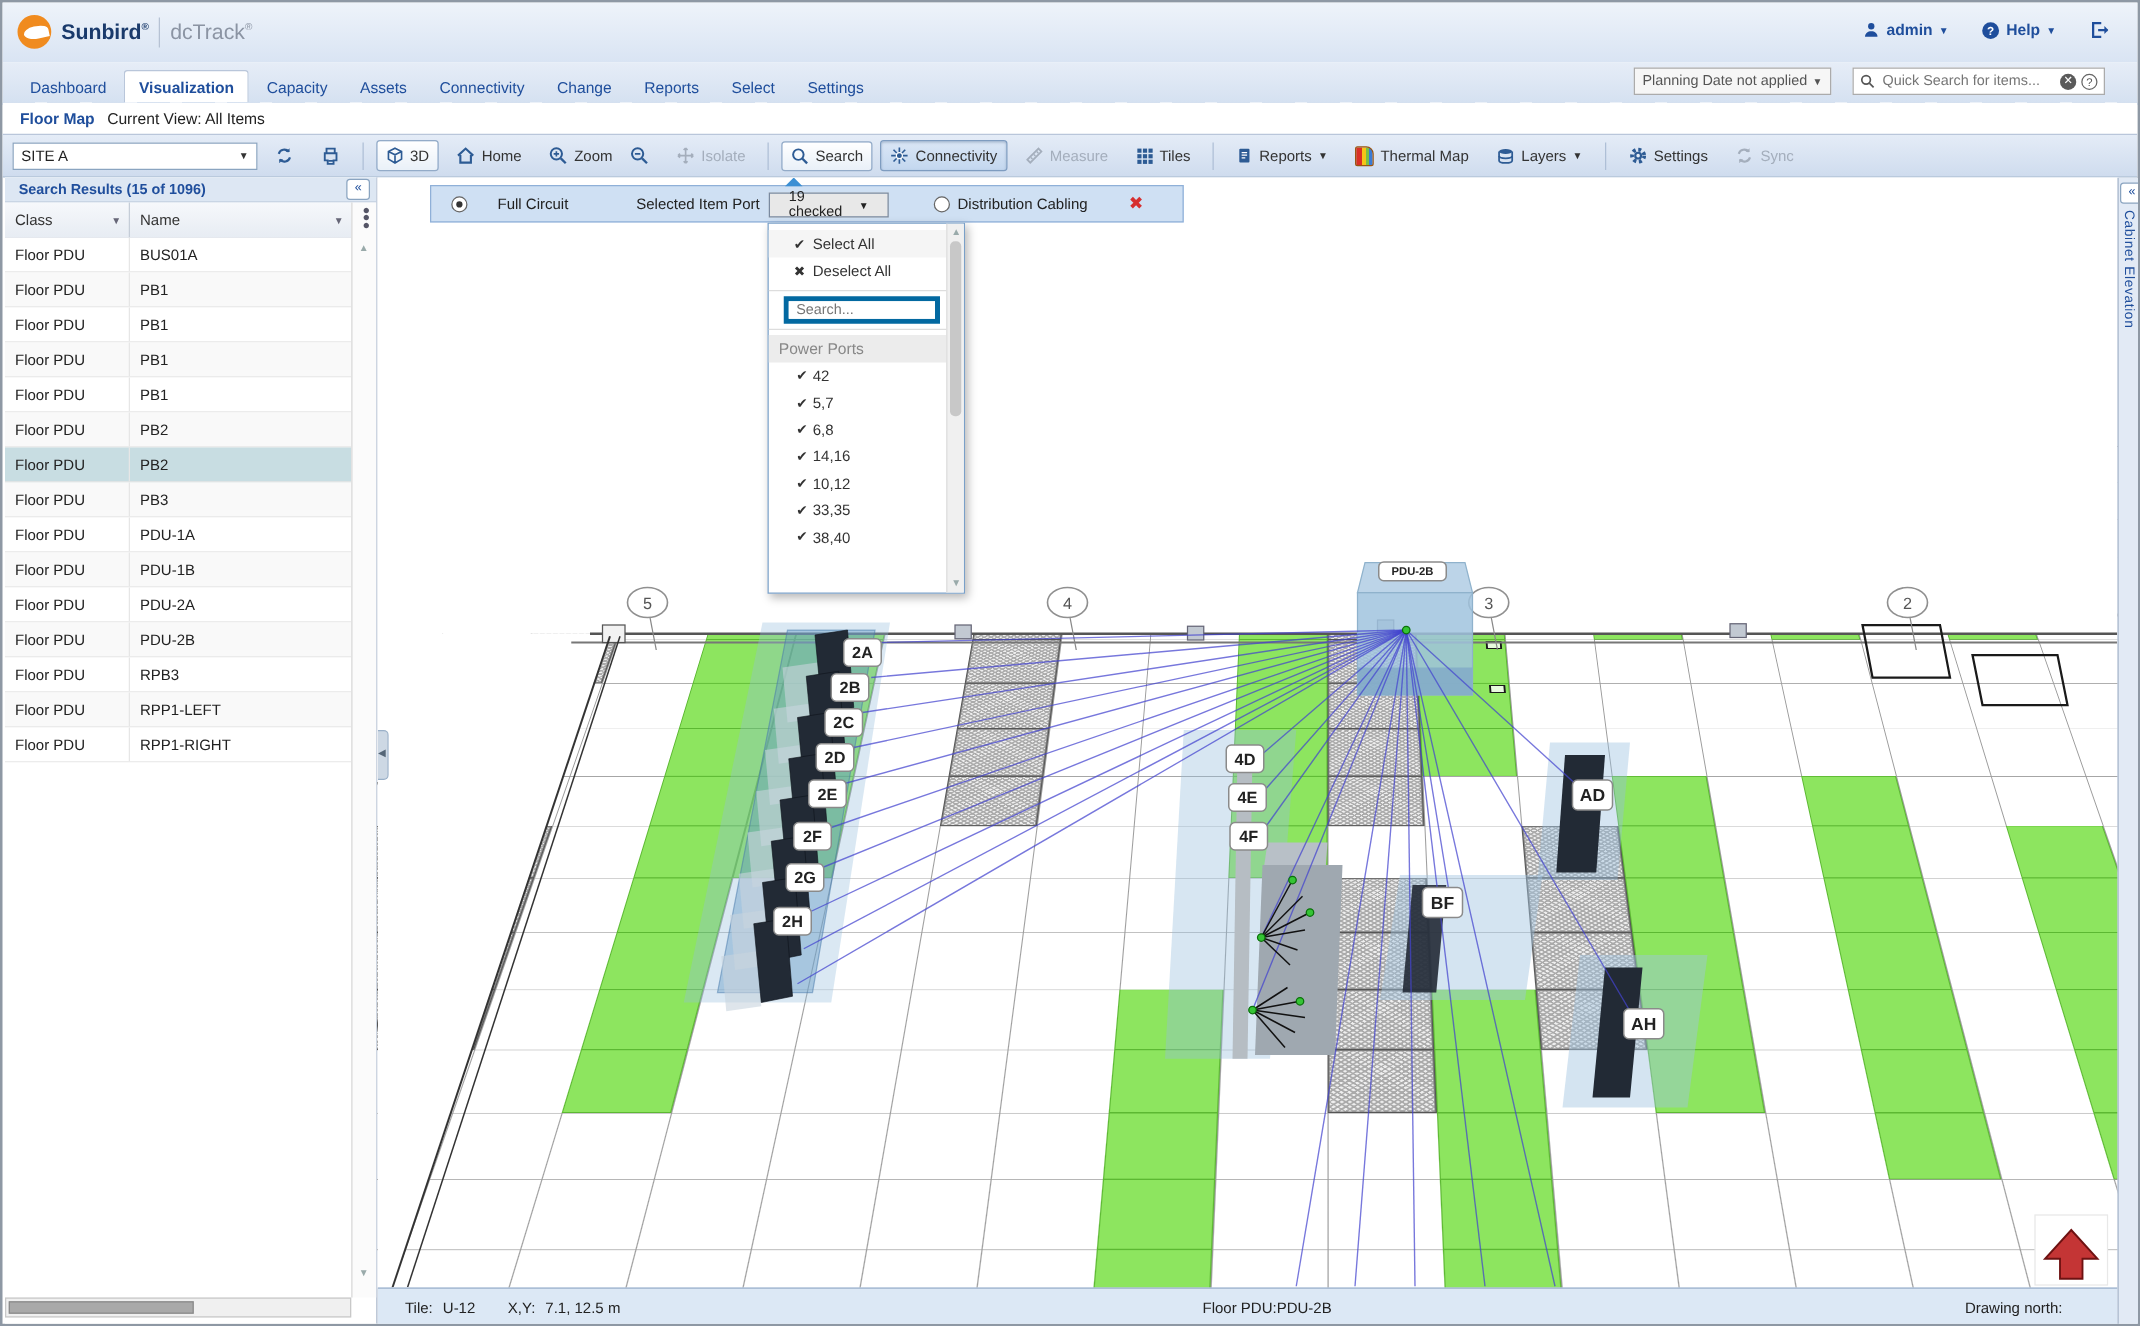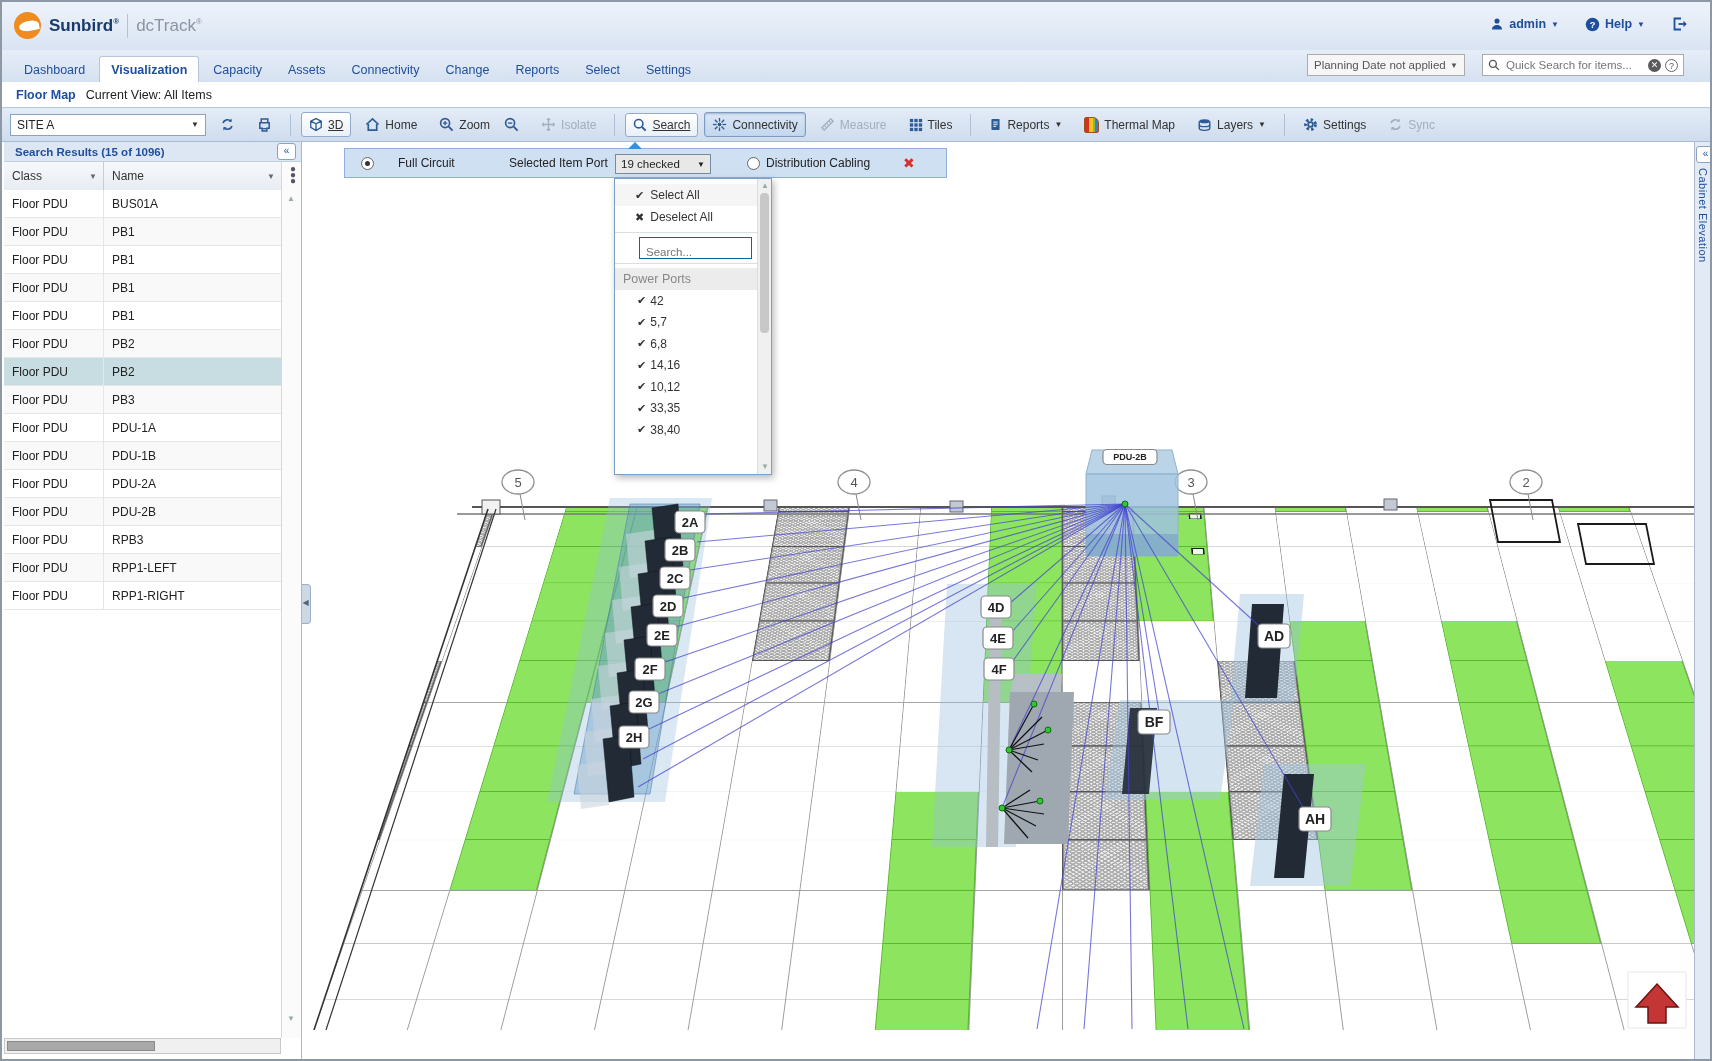--- a/index.html
+++ b/index.html
@@ -35,21 +35,21 @@
 
   
   .breadcrumb{left:0;top:80px;width:1708px;height:26px;background:#fff;border-bottom:1px solid #b9c6da;display:flex;align-items:center;gap:10px;padding-left:14px;box-sizing:border-box;font-size:12.5px;}
   .bc1{color:#1f4e9c;font-weight:bold;}
   .bc2{color:#222;}
 
   
   .toolbar{left:0;top:106px;width:1708px;height:34px;background:linear-gradient(#e4ecf7,#cfdcee);border-bottom:1px solid #a8bcd4;display:flex;align-items:center;padding:0 8px;box-sizing:border-box;gap:6px;font-size:12px;color:#333;}
   .tb-sep{width:1px;height:22px;background:#aebfd6;margin:0 4px;}
   .tb-btn{display:flex;align-items:center;gap:5px;padding:4px 7px;border:1px solid transparent;border-radius:3px;cursor:pointer;white-space:nowrap;}
-  .tb-btn.box{border-color:#93abc8;background:linear-gradient(#ffffff,#e9f0f8);text-decoration:underline;}
+  .tb-btn.box{border-color:#93abc8;background:linear-gradient(#ffffff,#e9f0f8);}
   .tb-btn.activebtn{border-color:#7e9cc0;background:linear-gradient(#dbe7f6,#c3d7ef);box-shadow:inset 0 1px 2px rgba(60,90,130,.35);}
   .tb-btn.disabled{color:#a4aebc;cursor:default;}
   .tb-select{width:196px;height:22px;background:#fff;border:1px solid #8aa4c0;display:flex;align-items:center;justify-content:space-between;padding:0 6px;box-sizing:border-box;font-size:12px;color:#222;cursor:pointer;}
   .thermal-ic{width:13px;height:14px;border-radius:2px 6px 2px 2px;border:1px solid #9a5510;background:linear-gradient(90deg,#d93025 0 34%,#f5c518 34% 58%,#7bc043 58% 78%,#3a7bd5 78% 100%);}
   svg.ic{display:block;}
 
   
   .sidebar{left:2px;top:140px;width:298px;height:917px;background:#fff;border-right:1px solid #a9b8cc;box-sizing:border-box;}
   .sb-head{left:0;top:0;width:297px;height:20px;background:#dde7f3;border-bottom:1px solid #c2cfdf;display:flex;align-items:center;justify-content:space-between;padding:0 5px 0 11px;box-sizing:border-box;}
   .sb-title{color:#1f4e9c;font-size:11.5px;font-weight:bold;}
@@ -83,30 +83,30 @@
   .tile.gray{background:#ababab;border:1px solid #8a8a8a;}
   .grom{position:absolute;right:3px;top:3px;width:13px;height:13px;border:2px solid #1a1a1a;background:rgba(255,255,255,.8);}
   svg.overlay{position:absolute;left:0;top:0;}
   .splitter{left:-1px;top:442px;width:9px;height:38px;background:#cdd8e4;border:1px solid #9ab0c8;border-left:none;border-radius:0 4px 4px 0;color:#567;font-size:8px;line-height:36px;text-align:center;cursor:pointer;}
 
   
   .connbar{left:42px;top:6px;width:603px;height:30px;background:#cfe0f3;border:1px solid #8fb0d8;box-sizing:border-box;display:flex;align-items:center;font-size:12px;color:#222;z-index:5;}
   .connbar .ptr{position:absolute;left:283px;top:-7px;width:0;height:0;border-left:7px solid transparent;border-right:7px solid transparent;border-bottom:7px solid #3b8fd4;}
   .radio{width:13px;height:13px;border-radius:50%;border:1px solid #666;background:#fff;box-sizing:border-box;position:relative;cursor:pointer;flex:none;}
   .radio.on::after{content:"";position:absolute;left:3px;top:3px;width:5px;height:5px;border-radius:50%;background:#333;}
-  .port-select{position:absolute;left:270px;top:5px;width:96px;height:20px;background:#e8e8e8;border:1px solid #7a8aa0;box-sizing:border-box;display:flex;align-items:center;justify-content:space-between;padding:0 5px;font-size:11.5px;cursor:pointer;}
+  .port-select{position:absolute;left:270px;top:5px;width:96px;height:20px;background:#e8e8e8;border:1px solid #7a8aa0;box-sizing:border-box;display:flex;align-items:center;justify-content:space-between;padding:0 15px;font-size:11.5px;cursor:pointer;}
   .red-x{position:absolute;left:558px;top:6px;color:#d62f2f;font-size:14px;font-weight:bold;cursor:pointer;}
 
   
   .dropdown{left:312px;top:36px;width:158px;height:297px;background:#fff;border:1px solid #7aa0c8;box-shadow:2px 3px 7px rgba(0,0,0,.28);box-sizing:border-box;z-index:6;font-size:12px;color:#333;}
   .dd-body{position:absolute;left:0;top:0;width:143px;height:295px;}
   .dd-row{display:flex;align-items:center;gap:6px;height:22px;padding-left:20px;cursor:pointer;}
   .dd-row.first{background:#f5f5f5;margin-top:5px;}
   .dd-div{height:1px;background:#ddd;margin:4px 0;}
-  .dd-search{margin:4px 6px 4px 24px;height:22px;border:1px solid #0369a1;box-sizing:border-box;display:flex;align-items:flex-end;}
+  .dd-search{margin:4px 6px 4px 12px;height:22px;border:4px solid #0369a1;box-sizing:border-box;display:flex;}
   .dd-search input{border:none;outline:none;width:100%;font-size:11.5px;color:#444;padding:0 6px;font-family:"Liberation Sans",sans-serif;}
   .dd-group{height:22px;background:#ececec;color:#888;font-size:12.5px;padding:4px 0 0 8px;box-sizing:border-box;margin-top:4px;}
   .pp-item{display:flex;align-items:center;gap:4px;height:21.5px;padding-left:22px;cursor:pointer;}
   .chk{font-size:11px;color:#333;}
   .dd-scroll{position:absolute;right:0;top:0;width:14px;height:295px;background:#f0f0f0;border-left:1px solid #ddd;box-sizing:border-box;}
   .dd-scroll .arr{left:3px;}
   .dd-sthumb{position:absolute;left:2px;top:14px;width:9px;height:140px;background:#c8c8c8;border-radius:4px;cursor:pointer;}
 
   
   .statusbar{left:300px;top:1028px;width:1392px;height:29px;background:#dce8f5;border-top:1px solid #9ab0cc;box-sizing:border-box;font-size:12px;color:#222;}
@@ -753,19 +753,29 @@
           </div>
       </div>
       <div class="dd-scroll">
         <div class="arr" style="top:2px">▲</div>
         <div class="dd-sthumb"></div>
         <div class="arr" style="top:283px">▼</div>
       </div>
     </div>
   </div>
 
+  <div class="abs statusbar">
+    <div class="st-left">
+      <span>Tile:</span>
+      <span style="margin-right:18px">U-12</span>
+      <span>X,Y:</span>
+      <span>7.1, 12.5 m</span>
+    </div>
+    <div class="st-item">Floor PDU:PDU-2B</div>
+    <div class="st-north">Drawing north:</div>
+  </div>
 
   <div class="abs rightstrip">
     <div class="collapse-btn" style="position:absolute;left:1px;top:4px">«</div>
     <div class="rp-label">Cabinet Elevation</div>
   </div>
 
 </div>
 
 </body></html>

